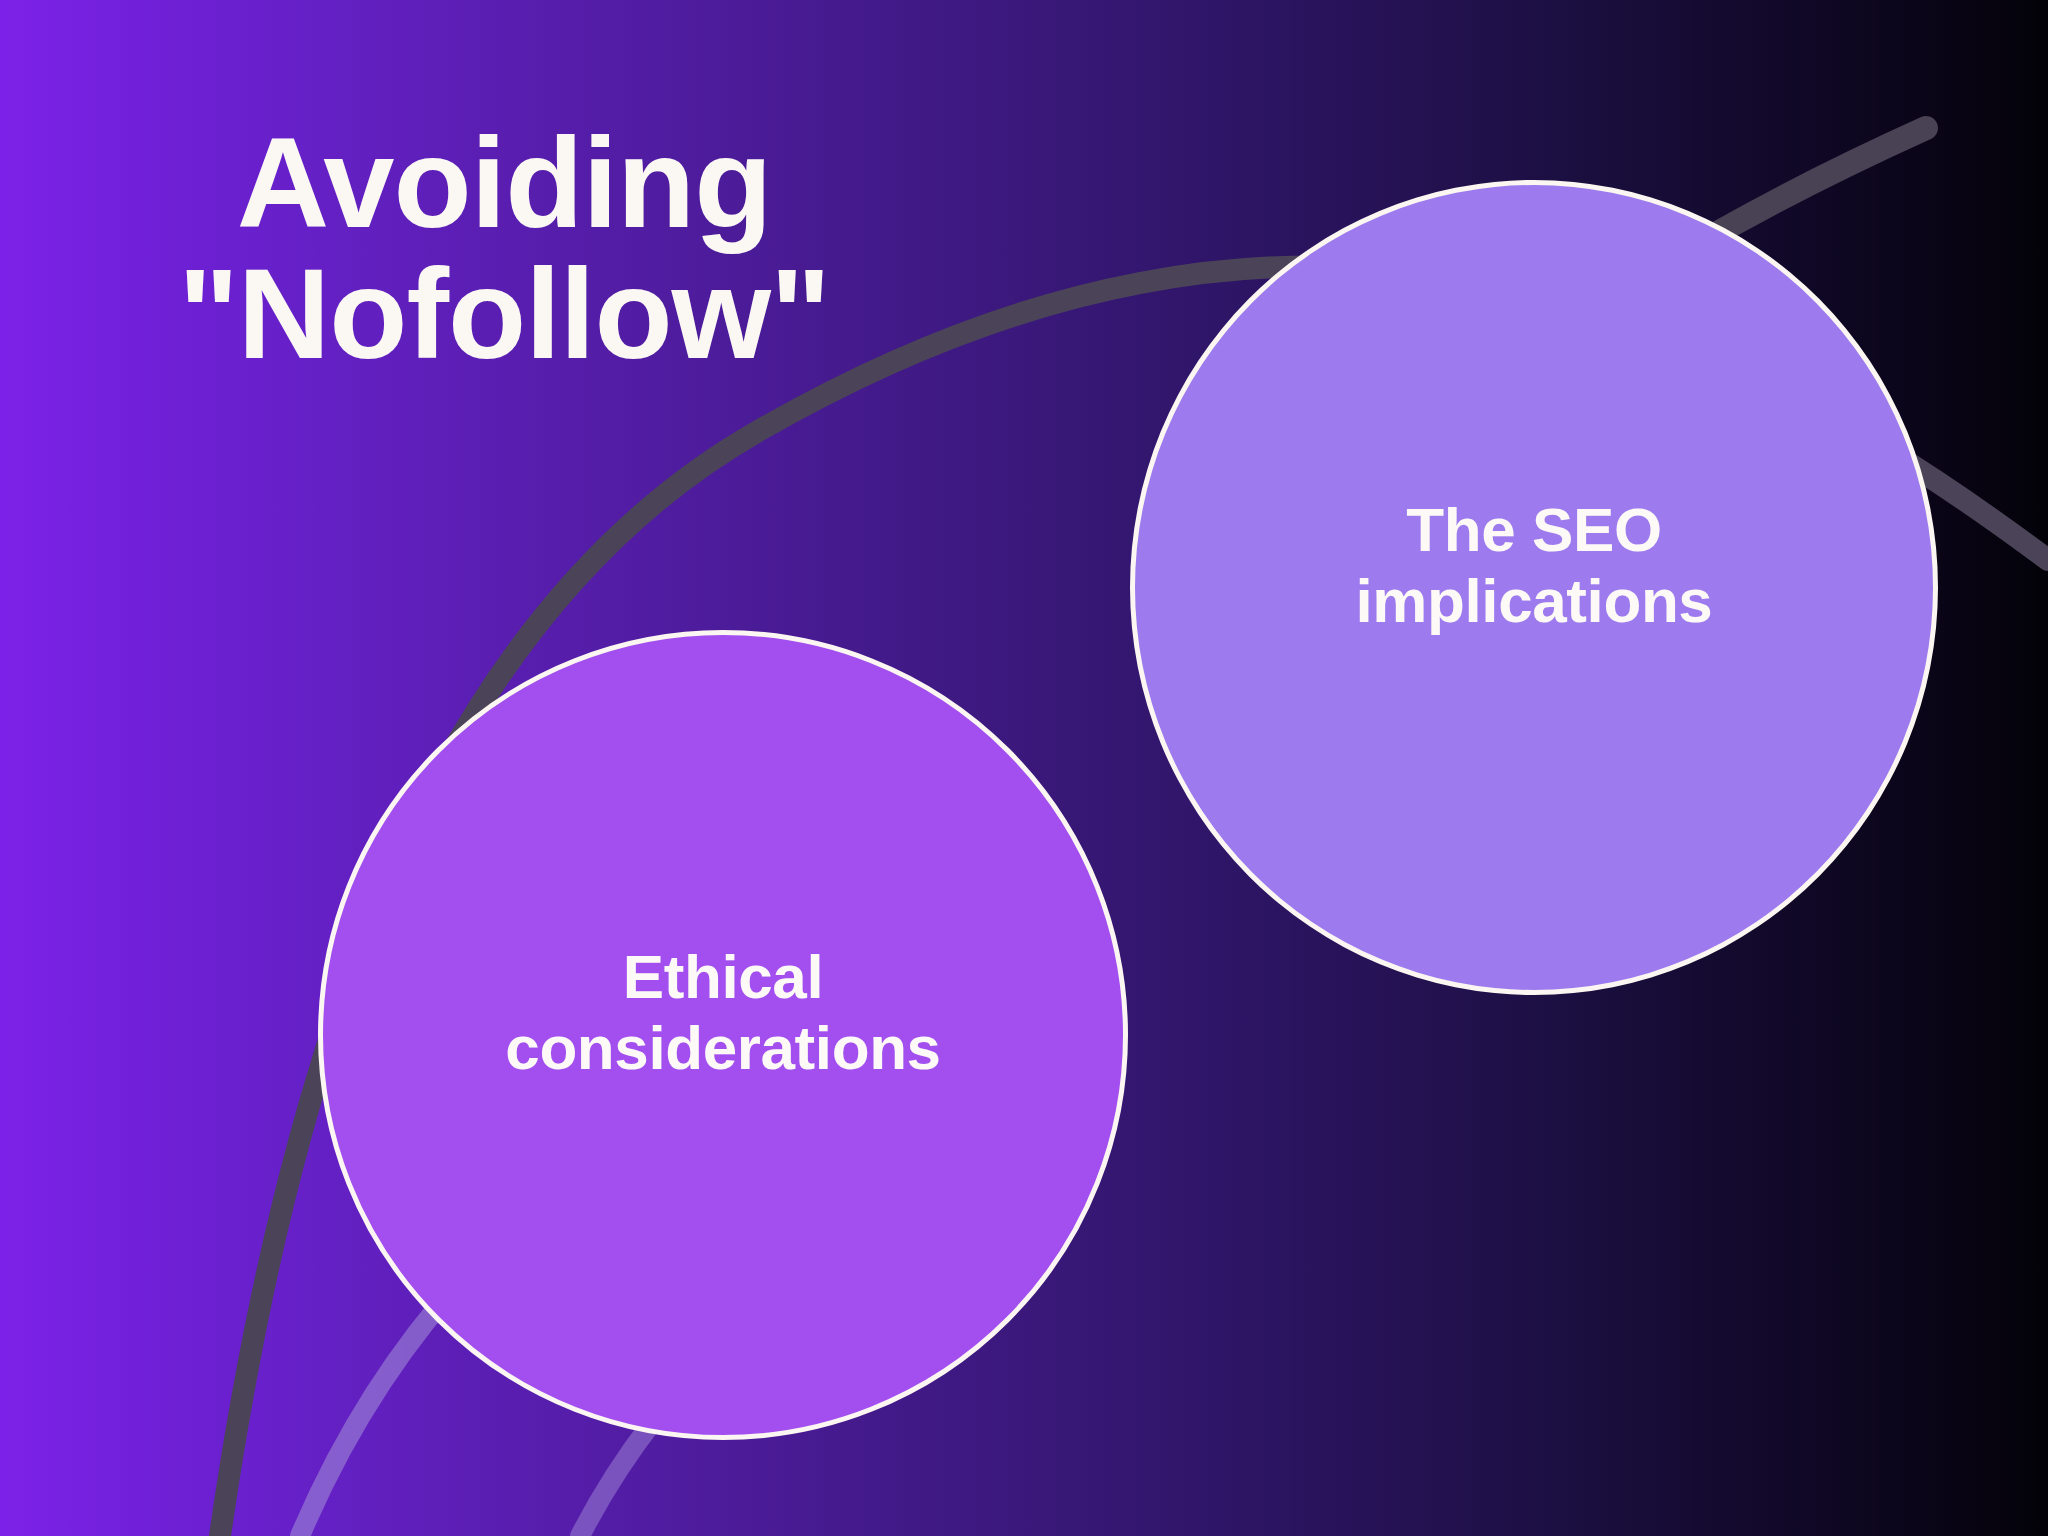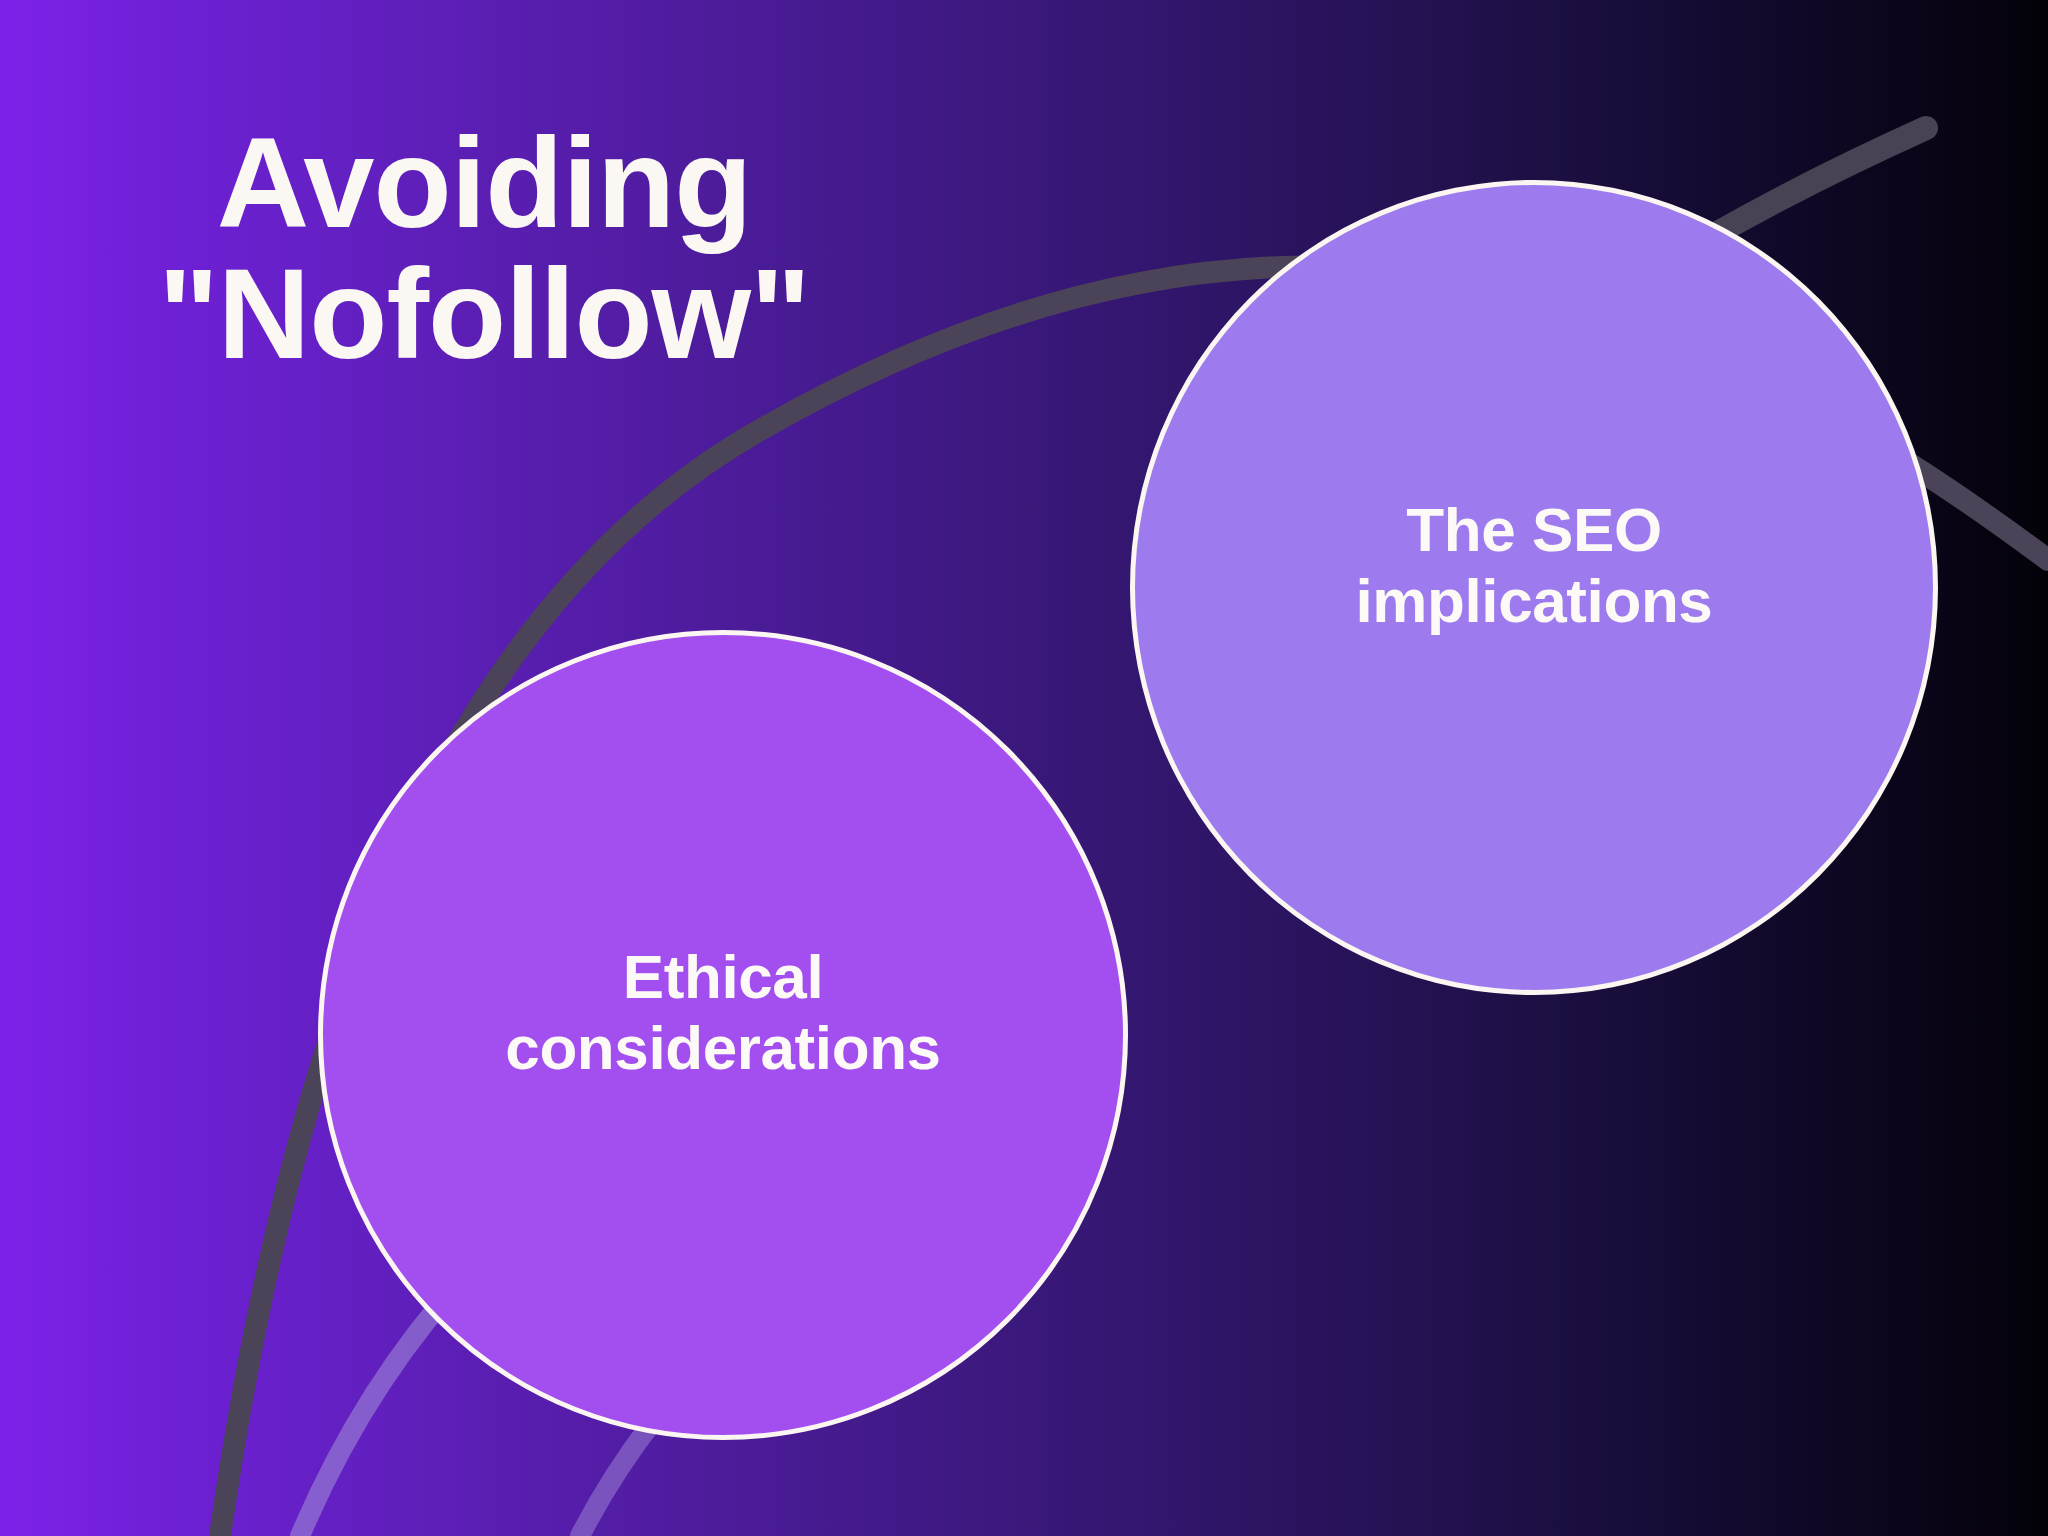--- a/index.html
+++ b/index.html
@@ -36,21 +36,21 @@
     position: absolute;
     inset: 0;
     width: 100%;
     height: 100%;
     pointer-events: none;
   }
 
   
   .title-block {
     position: absolute;
-    left: 84px;
+    left: 104px;
     top: 118px;
     width: 800px;
     text-align: center;
     z-index: 5;
   }
   .title-line {
     display: block;
     color: #FBF8F4;
     font-size: 128px;
     line-height: 1.02;

